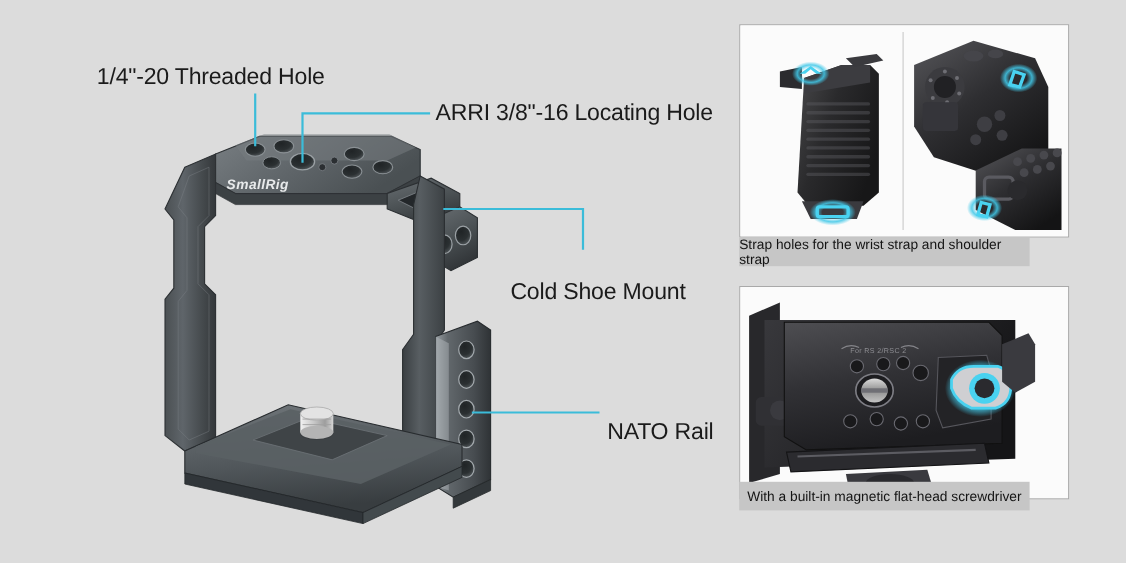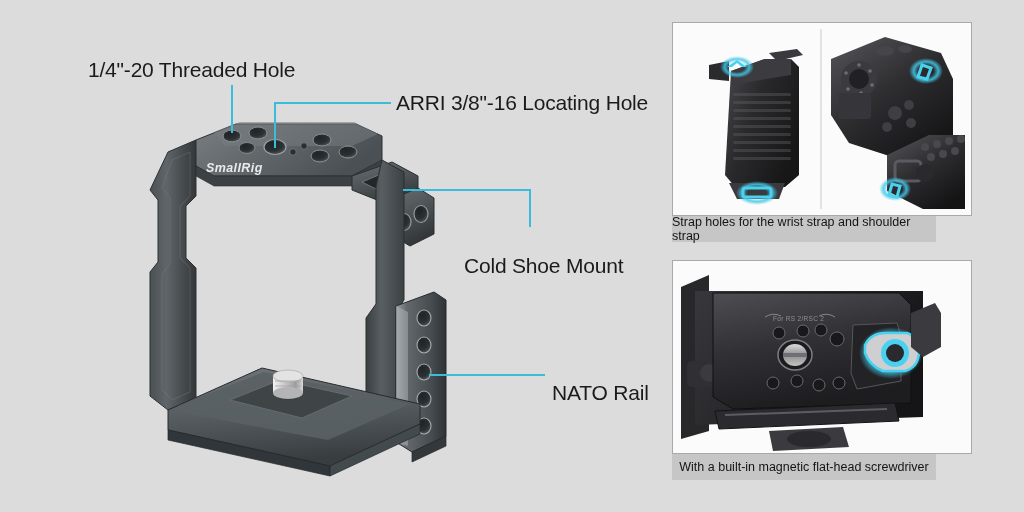--- a/index.html
+++ b/index.html
@@ -42,21 +42,21 @@
     position:absolute;
     left:672px;width:264px;height:26px;
     background:#c6c6c6;
     color:#141414;
     font-size:12.5px;
     display:flex;align-items:center;justify-content:center;
     box-sizing:border-box;
     font-family:"Liberation Sans", sans-serif;
   }
   #cap-top{top:216px;}
-  #cap-bottom{top:454px;}
+  #cap-bottom{top:438px;}
 
   .panel-inner{position:absolute;inset:0;}
   .vdiv{position:absolute;top:0;bottom:0;width:1px;background:#bfbfbf;}
 
   svg.art{position:absolute;left:0;top:0;overflow:visible;}
 </style>
 </head>
 <body>
 
 <div id="stage">

